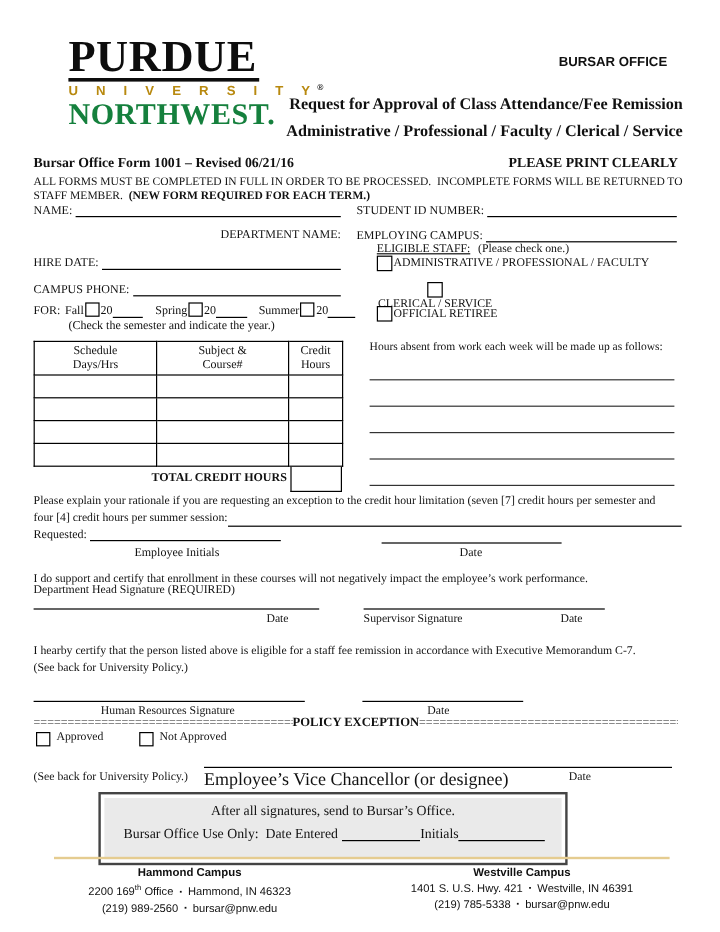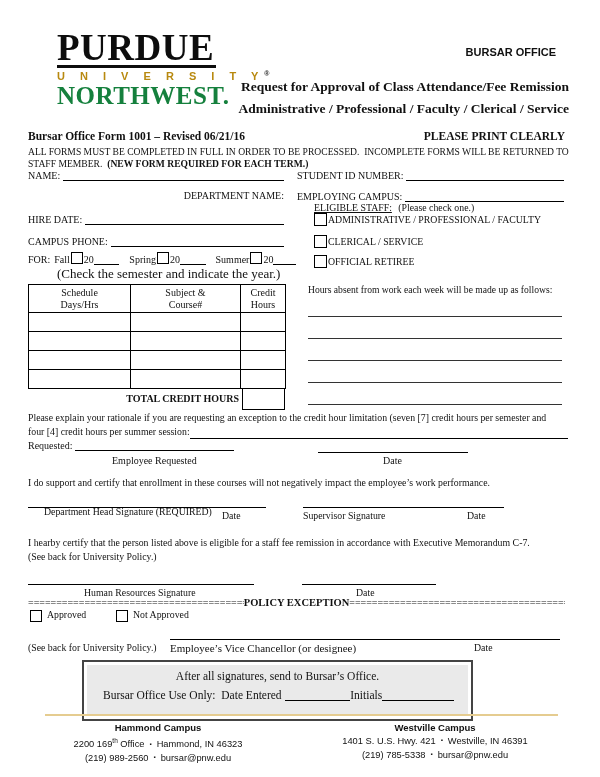--- a/index.html
+++ b/index.html
@@ -96,39 +96,39 @@
     <span class="fillw" style="width:34px;"></span>
     <span style="margin-left:10px;">Spring</span>
     <span class="cb" style="margin:0 1px 1px 1px;"></span>
     <span>20</span>
     <span class="fillw" style="width:34px;"></span>
     <span style="margin-left:10px;">Summer</span>
     <span class="cb" style="margin:0 1px 1px 1px;"></span>
     <span>20</span>
     <span class="fillw" style="width:30px;"></span>
   </div>
-  <div class="abs" style="left:57px;top:266px;font-size:13px;">(Check the semester and indicate the year.)</div>
+  <div class="abs" style="left:57px;top:266px;font-size:10px;">(Check the semester and indicate the year.)</div>
 
   <div class="abs frow lbl" style="left:297px;top:168px;width:267px;">
     <span>STUDENT ID NUMBER:</span>
       <span class="fill"></span>
   </div>
   <div class="abs frow lbl" style="left:297px;top:189px;width:267px;">
     <span>EMPLOYING CAMPUS:</span>
       <span class="fill"></span>
   </div>
   <div class="abs nw" style="left:314px;top:202px;font-size:9.8px;">
     <span style="text-decoration:underline;">ELIGIBLE STAFF:</span>
     <span style="margin-left:4px;">(Please check one.)</span>
   </div>
   <div class="abs frow nw" style="left:314px;top:213px;font-size:9.8px;align-items:center;">
     <span class="cb" style="width:11px;height:11px;"></span>
     <span style="margin-left:1px;">ADMINISTRATIVE / PROFESSIONAL / FACULTY</span>
   </div>
-  <div class="abs frow nw" style="left:314px;top:235px;font-size:9.8px;align-items:center;">
+  <div class="abs frow nw" style="left:314px;top:235px;font-size:9.8px;align-items:center;flex-direction:column;">
     <span class="cb" style="width:11px;height:11px;"></span>
     <span style="margin-left:1px;">CLERICAL / SERVICE</span>
   </div>
   <div class="abs frow nw" style="left:314px;top:255px;font-size:9.8px;align-items:center;">
     <span class="cb" style="width:11px;height:11px;"></span>
     <span style="margin-left:1px;">OFFICIAL RETIREE</span>
   </div>
 
   <div class="abs" style="left:28px;top:284px;">
     <table class="sched">
@@ -193,28 +193,28 @@
         <span class="nw">four [4] credit hours per summer session:</span>
         <span class="fill" style="margin-left:0;"></span>
       </div>
   </div>
 
   <div class="abs frow lbl" style="left:28px;top:438px;width:206px;">
     <span>Requested:</span>
       <span class="fill"></span>
   </div>
   <div class="abs uline" style="left:318px;top:438px;width:150px;"></div>
-  <div class="abs lbl" style="left:112px;top:455px;">Employee Requested</div>
+  <div class="abs lbl" style="left:112px;top:455px;">Employee Initials</div>
   <div class="abs lbl" style="left:383px;top:455px;">Date</div>
 
   <div class="abs nw" style="left:28px;top:477px;font-size:9.8px;">I do support and certify that enrollment in these courses will not negatively impact the employee’s work performance.</div>
 
   <div class="abs uline" style="left:28px;top:493px;width:238px;"></div>
   <div class="abs uline" style="left:303px;top:493px;width:201px;"></div>
-  <div class="abs nw" style="left:28px;top:506px;font-size:9.8px;margin-left:16px;">Department Head Signature (REQUIRED)</div>
+  <div class="abs nw" style="left:28px;top:486px;font-size:9.8px;">Department Head Signature (REQUIRED)</div>
   <div class="abs nw" style="left:222px;top:510px;font-size:9.8px;">Date</div>
   <div class="abs nw" style="left:303px;top:510px;font-size:9.8px;">Supervisor Signature</div>
   <div class="abs nw" style="left:467px;top:510px;font-size:9.8px;">Date</div>
 
   <div class="abs" style="left:28px;top:536px;font-size:9.8px;line-height:13.5px;">
     <div class="nw">I hearby certify that the person listed above is eligible for a staff fee remission in accordance with Executive Memorandum C-7.</div>
     <div class="nw">(See back for University Policy.)</div>
   </div>
 
   <div class="abs uline" style="left:28px;top:570px;width:226px;"></div>
@@ -228,21 +228,21 @@
     <span class="eq">================================================</span>
   </div>
 
   <span class="cb abs" style="left:30px;top:610px;"></span>
   <span class="abs nw" style="left:47px;top:609px;font-size:9.8px;">Approved</span>
   <span class="cb abs" style="left:116px;top:610px;"></span>
   <span class="abs nw" style="left:133px;top:609px;font-size:9.8px;">Not Approved</span>
 
   <div class="abs uline" style="left:170px;top:625px;width:390px;"></div>
   <div class="abs nw" style="left:28px;top:642px;font-size:9.8px;">(See back for University Policy.)</div>
-  <div class="abs nw" style="left:170px;top:642px;font-size:11px;">Employee’s Vice Chancellor (or designee)</div>
+  <div class="abs nw" style="left:170px;top:642px;font-size:15px;">Employee’s Vice Chancellor (or designee)</div>
   <div class="abs nw" style="left:474px;top:642px;font-size:9.8px;">Date</div>
 
   <div class="abs bbox" style="left:82px;top:660px;width:381px;height:51px;">
     <div class="bbox-in">
       <div style="text-align:center;padding-top:5px;">After all signatures, send to Bursar’s Office.</div>
       <div class="frow nw" style="margin-top:6px;padding:0 14px 0 16px;">
         <span>Bursar Office Use Only:&nbsp; Date Entered</span>
         <span class="fillw" style="width:84px;margin-left:3px;"></span>
         <span>Initials</span>
         <span class="fillw" style="width:92px;"></span>

